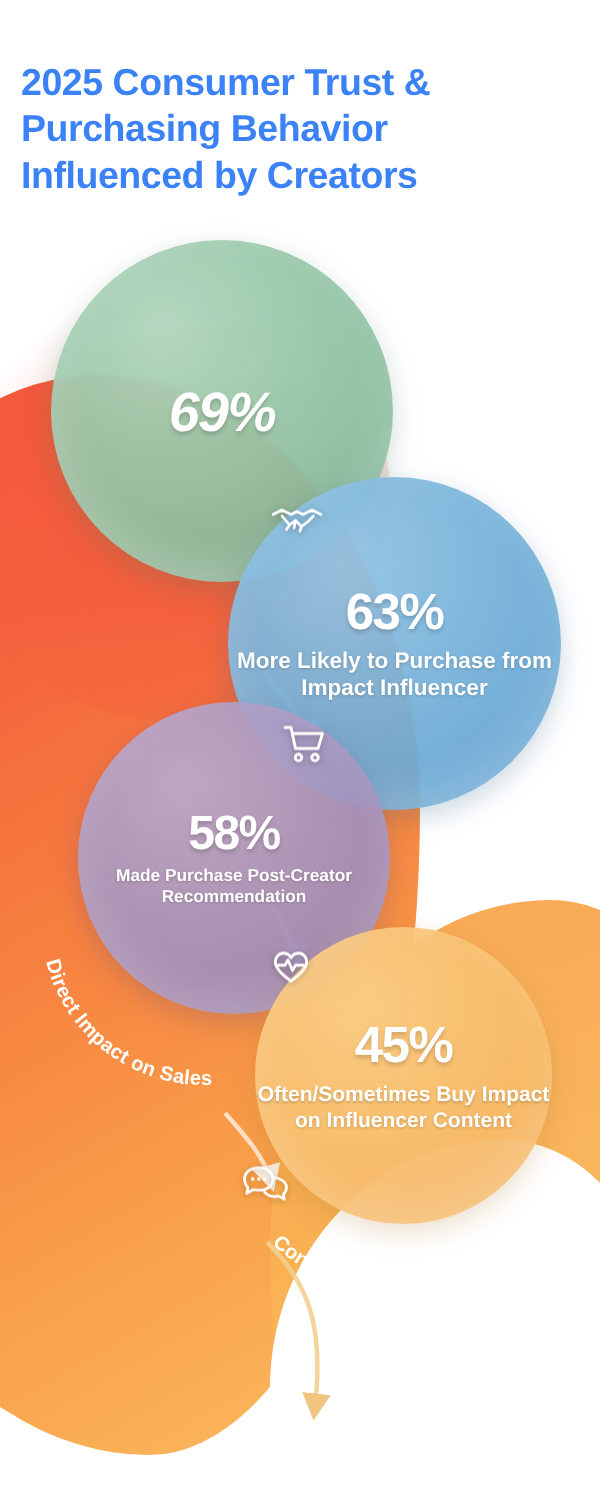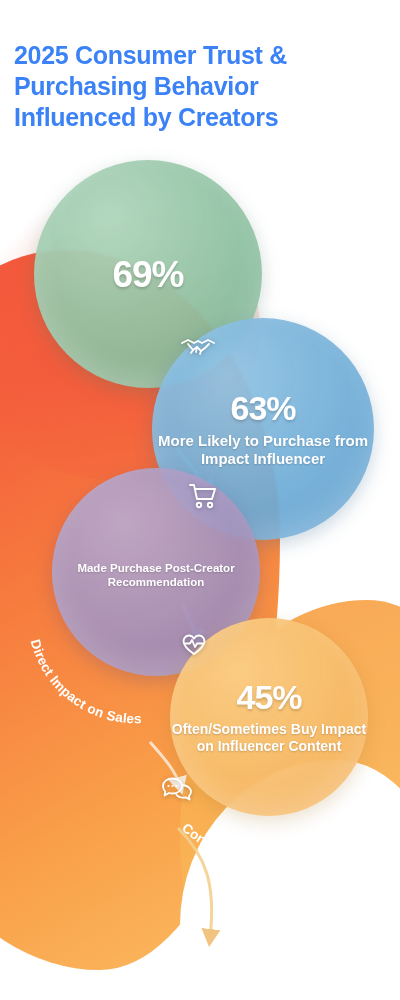--- a/index.html
+++ b/index.html
@@ -52,20 +52,21 @@
   }
   .bubble .pct{font-weight:bold;letter-spacing:-1px;line-height:1;
     text-shadow:0 2px 3px rgba(0,0,0,.18);}
   .bubble .lbl{font-weight:bold;line-height:1.16;margin-top:7px;
     text-shadow:0 1px 2px rgba(0,0,0,.20);}
 
   #b1{
     left:34px;top:160px;width:228px;height:228px;
     background:radial-gradient(circle at 33% 26%,rgba(176,214,188,.96),rgba(138,190,158,.93) 62%,rgba(120,175,146,.92));
     box-shadow:0 6px 18px rgba(70,120,95,.25), inset 0 -10px 26px rgba(255,255,255,.22);
+    font-style:italic;
   }
   #b1 .pct{font-size:37px;}
   #b1 .lbl{font-size:15px;}
 
   #b2{
     left:152px;top:318px;width:222px;height:222px;
     background:radial-gradient(circle at 34% 26%,rgba(146,196,228,.95),rgba(108,170,213,.93) 62%,rgba(95,158,205,.93));
     box-shadow:0 6px 18px rgba(50,100,140,.25), inset 0 -10px 26px rgba(255,255,255,.20);
   }
   #b2 .pct{font-size:34px;}
@@ -154,20 +155,21 @@
   <div class="bubble" id="b1">
     <div class="pct">69%</div>
   </div>
 
   <div class="bubble" id="b2">
     <div class="pct">63%</div>
     <div class="lbl">More Likely to Purchase from Impact Influencer</div>
   </div>
 
   <div class="bubble" id="b3">
+    <div class="pct">58%</div>
     <div class="lbl">Made Purchase Post-Creator Recommendation</div>
   </div>
 
   <div class="bubble" id="b4">
     <div class="pct">45%</div>
     <div class="lbl">Often/Sometimes Buy Impact on Influencer Content</div>
   </div>
 
   <div class="icon" id="ic1">
     <svg width="36" height="30" viewBox="0 0 36 30" fill="none" stroke="#ffffff" stroke-width="1.8" stroke-linecap="round" stroke-linejoin="round">

